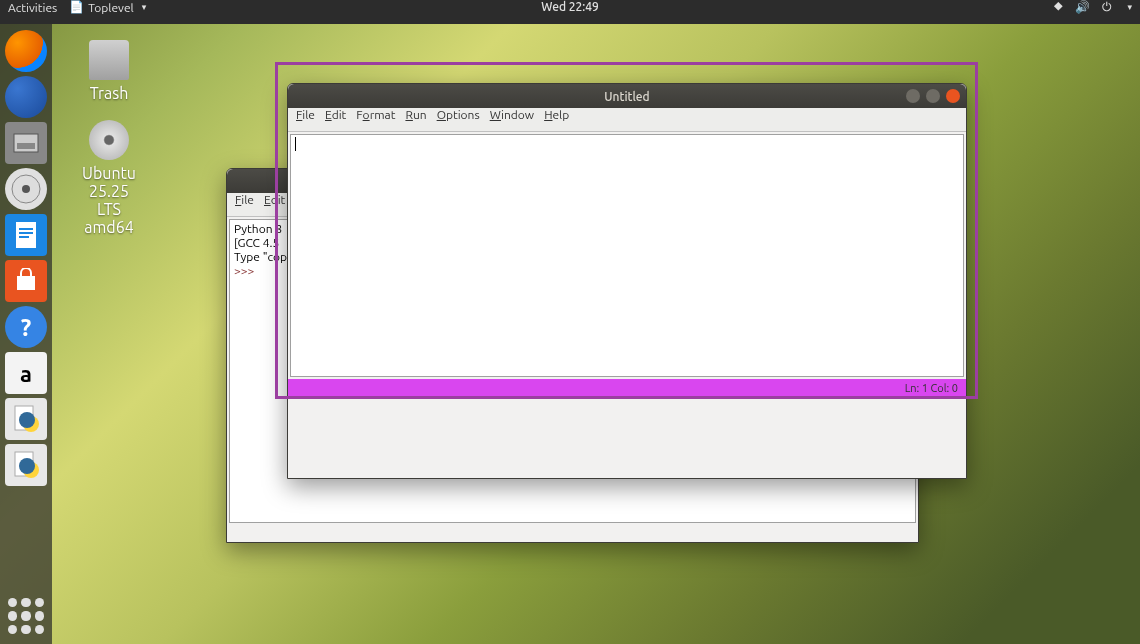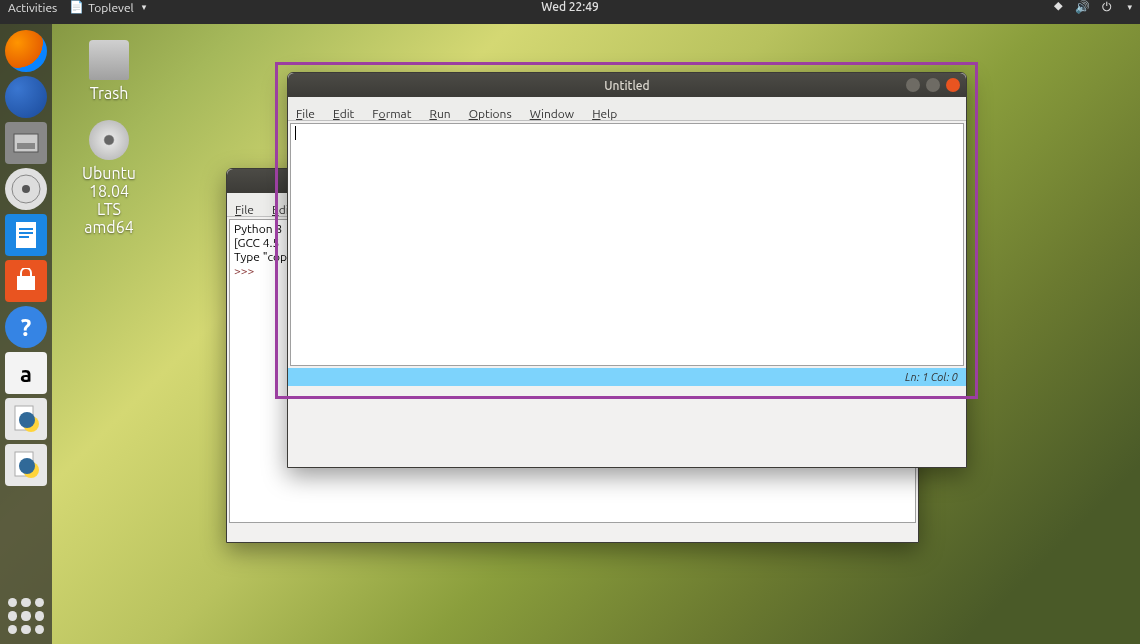--- a/index.html
+++ b/index.html
@@ -49,36 +49,36 @@
   position: relative; font-size: 12px; font-weight: 500;
 }
 .titlebar .title { position: absolute; left: 50%; transform: translateX(-50%); }
 .win-controls { position: absolute; right: 6px; display: flex; gap: 6px; }
 .win-btn { width: 14px; height: 14px; border-radius: 50%; cursor: pointer; }
 .win-btn.min { background: #6e6b64; }
 .win-btn.max { background: #6e6b64; }
 .win-btn.close { background: #e95420; }
 .menubar {
   height: 24px; background: #ededeb; border-bottom: 1px solid #c0c0c0;
-  display: flex; align-items: flex-end; padding: 0 8px; gap: 18px; font-size: 12px;
+  display: flex; align-items: flex-start; padding: 0 8px; gap: 10px; font-size: 12px;
 }
 .menubar span { cursor: pointer; color: #333; }
 .menubar span u { text-decoration: underline; }
 .editor-area {
   background: #fff; border: 1px solid #a0a0a0; margin: 2px;
   font-family: "DejaVu Sans Mono", monospace; font-size: 12px;
   padding: 2px 4px; white-space: pre; overflow: hidden; position: relative;
 }
 .statusbar {
-  height: 18px; background: #7dd3fc; font-size: 11px; color: #333;
-  display: flex; align-items: center; justify-content: flex-end; padding: 0 8px; font-style: italic;
+  height: 18px; background: #d946ef; font-size: 11px; color: #333;
+  display: flex; align-items: center; justify-content: flex-end; padding: 0 8px;
 }
 #shell-window { left: 226px; top: 168px; width: 693px; height: 375px; z-index: 10; }
 #shell-window .editor-area { height: 304px; }
-#editor-window { left: 287px; top: 72px; width: 680px; height: 396px; z-index: 20; }
+#editor-window { left: 287px; top: 83px; width: 680px; height: 396px; z-index: 20; }
 #editor-window .editor-area { height: 243px; }
 .highlight-box {
   position: absolute; left: 275px; top: 62px; width: 703px; height: 337px;
   border: 3px solid #9b3fa0; z-index: 30; pointer-events: none;
 }
 .prompt { color: #8b3a3a; }
 .cursor-caret { display:inline-block; width:1px; height:14px; background:#000; vertical-align: text-bottom; }
 </style>
 </head>
 <body>
@@ -158,21 +158,21 @@
       <span></span>
   </div>
 </div>
 
 <div class="desktop-icon" style="left:77px; top:40px;">
   <div class="ico trash-ico"></div>
   <div>Trash</div>
 </div>
 <div class="desktop-icon" style="left:77px; top:120px;">
   <div class="ico dvd-ico"></div>
-  <div>Ubuntu 18.04 LTS amd64</div>
+  <div>Ubuntu 25.25 LTS amd64</div>
 </div>
 
 <div id="shell-window" class="window">
   <div class="titlebar">
     <span class="title"></span>
   </div>
   <div class="menubar">
     <span><u>F</u><span>ile</span></span>
     <span><u>E</u><span>dit</span></span>
   </div>

